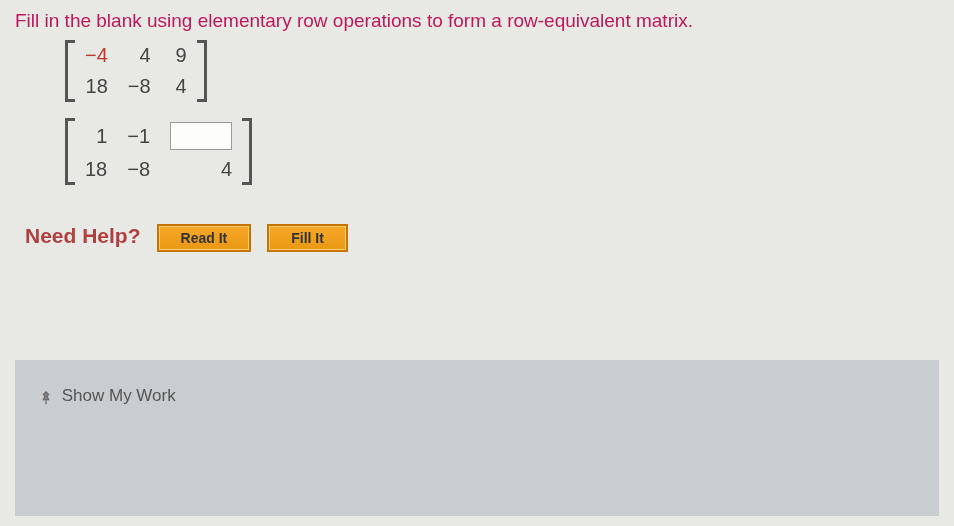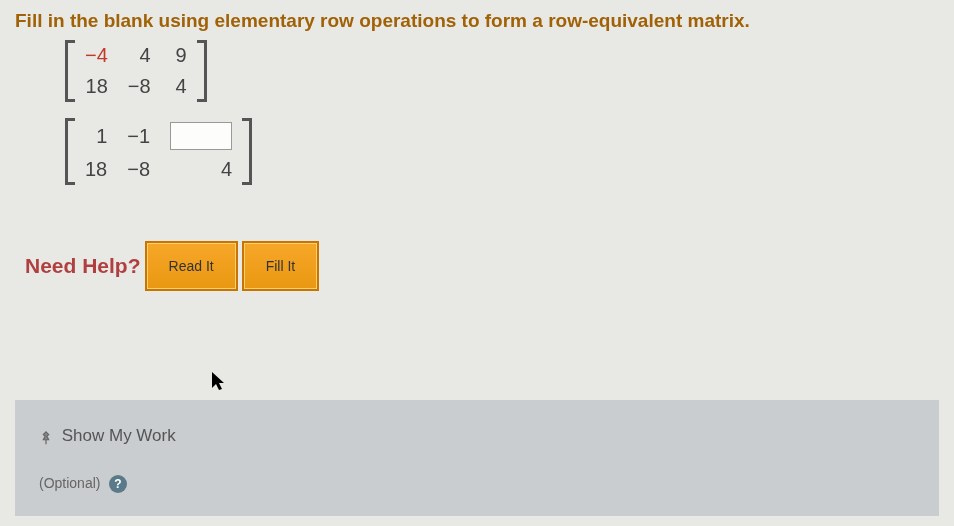--- a/index.html
+++ b/index.html
@@ -7,23 +7,23 @@
       font-family: Arial, Helvetica, sans-serif;
       background: #e8e8e5;
       width: 954px;
       height: 526px;
       padding: 10px 15px;
       color: #333;
       position: relative;
     }
     .question-text {
       font-size: 19px;
-      color: #a16207;
+      color: #be185d;
       margin-bottom: 8px;
-      font-weight: 700;
+      font-weight: 400;
     }
     .matrix-area {
       padding-left: 60px;
       margin-bottom: 20px;
     }
     .matrix {
       display: inline-block;
       position: relative;
       margin-bottom: 12px;
     }
@@ -64,48 +64,47 @@
       width: 62px;
       height: 28px;
       border: 1px solid #999;
       background: #fdfdfb;
       font-size: 16px;
       text-align: center;
       vertical-align: middle;
     }
     .help-row {
       display: flex;
-      align-items: center;
-      gap: 4px;
-      margin-top: 40px;
+      gap: 16px;
+      margin-top: 23px;
       padding-left: 10px;
     }
     .need-help {
       font-size: 21px;
       font-weight: bold;
       color: #b04040;
     }
     .help-btn {
       background: linear-gradient(#f7a728, #e99812);
       border: 2px solid #c77400;
       color: #333;
-      font-weight: normal;
+      font-weight: bold;
       font-size: 14px;
-      padding: 15px 22px;
+      padding: 4px 22px;
       cursor: pointer;
       box-shadow: inset 0 0 0 1px #ffcf70;
     }
     .work-panel {
       position: absolute;
       left: 15px;
       right: 15px;
       bottom: 10px;
       background: #c9cdd0;
       padding: 26px 24px 20px 24px;
-      height: 116px;
+      height: 156px;
     }
     .show-work {
       font-size: 17px;
       color: #555;
       font-weight: 500;
       margin-bottom: 28px;
     }
     .pin-icon {
       display: inline-block;
       width: 14px;
@@ -200,17 +199,13 @@
 
 <div class="work-panel">
   <div class="show-work">
     <span class="pin-icon">
       <svg viewBox="0 0 16 16">
           <path d="M8 1 L11 4 L9 6 L11 10 L5 10 L7 6 L5 4 Z M8 10 L8 15" stroke="#666" stroke-width="1.4" fill="#888"></path>
         </svg>
     </span>
     <span>Show My Work</span>
   </div>
-  <div>
-    <span class="optional">(Optional)</span>
-    <span class="q-icon">?</span>
-  </div>
 </div>
 
 </body></html>

